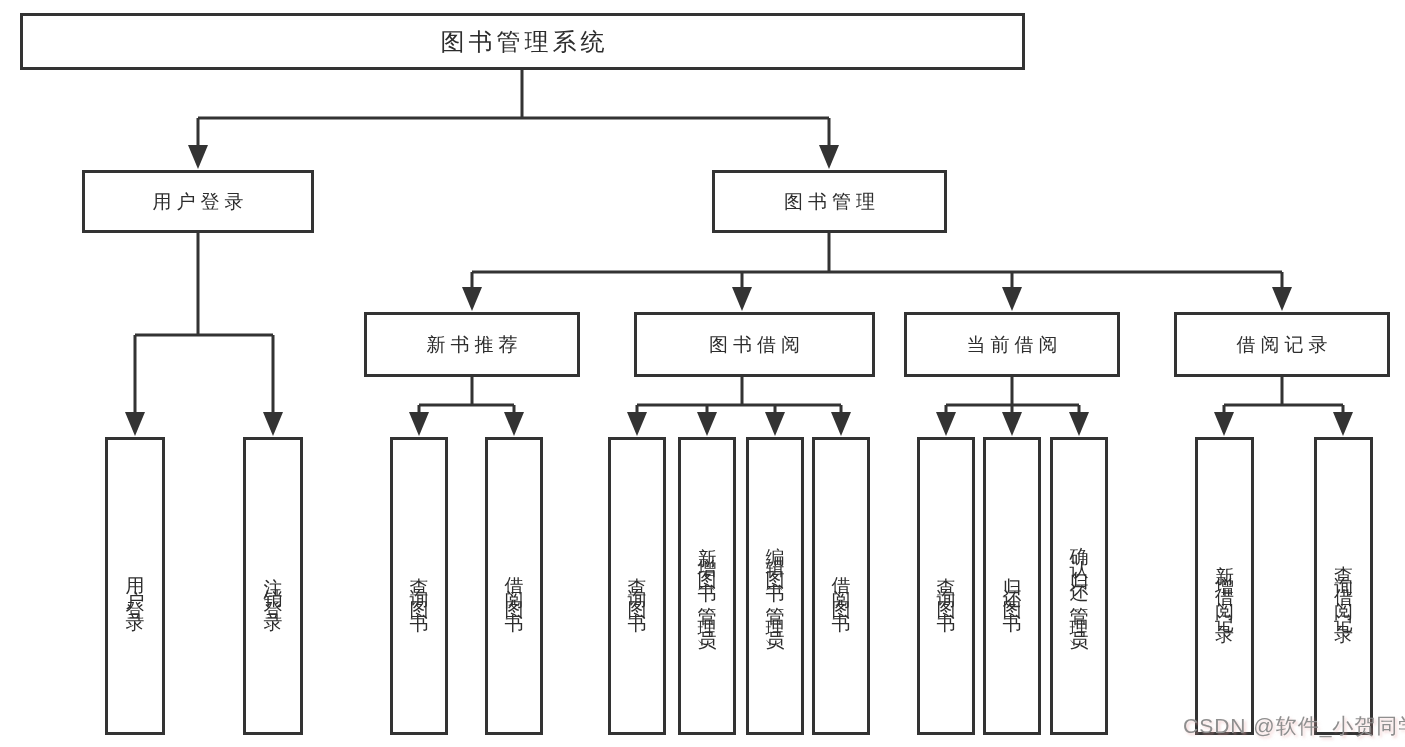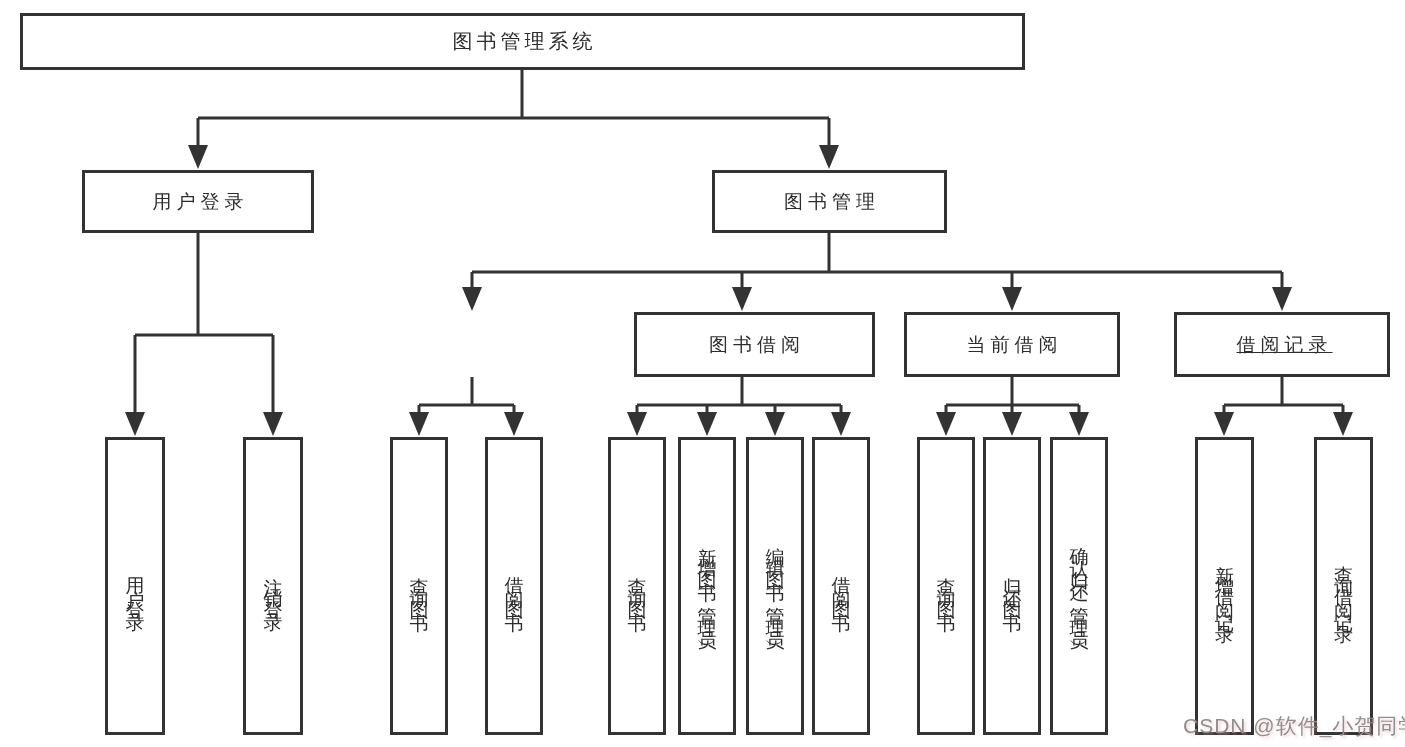--- a/index.html
+++ b/index.html
@@ -22,21 +22,21 @@
   .box{
     position:absolute;box-sizing:border-box;
     border:3px solid var(--line);
     background:var(--boxfill);
     display:flex;align-items:center;justify-content:center;
     color:var(--text);
   }
   .hbox .lbl{
     font-size:19px;letter-spacing:5px;text-indent:5px;white-space:nowrap;
   }
-  .root .lbl{font-size:20px;letter-spacing:4px;text-indent:4px;}
+  .root .lbl{font-size:24px;letter-spacing:4px;text-indent:4px;}
   .leaf .lbl{
     writing-mode:vertical-rl;
     text-orientation:mixed;
     font-size:19px;letter-spacing:12px;
     white-space:nowrap;
   }
   .watermark{
     position:absolute;left:1183px;top:712px;
     font-size:21px;color:var(--wm);
     letter-spacing:1px;white-space:nowrap;
@@ -96,27 +96,30 @@
     <span class="lbl">图书管理系统</span>
   </div>
 
   <div class="box hbox" style="left:82px;top:170px;width:232px;height:63px;">
     <span class="lbl">用户登录</span>
   </div>
   <div class="box hbox" style="left:712px;top:170px;width:235px;height:63px;text-align:center;">
     <span class="lbl">图书管理</span>
   </div>
 
+  <div class="box hbox" style="left:364px;top:312px;width:216px;height:65px;">
+    <span class="lbl">新书推荐</span>
+  </div>
   <div class="box hbox" style="left:634px;top:312px;width:241px;height:65px;">
     <span class="lbl">图书借阅</span>
   </div>
   <div class="box hbox" style="left:904px;top:312px;width:216px;height:65px;text-align:center;">
     <span class="lbl">当前借阅</span>
   </div>
-  <div class="box hbox" style="left:1174px;top:312px;width:216px;height:65px;text-decoration:underline;">
+  <div class="box hbox" style="left:1174px;top:312px;width:216px;height:65px;">
     <span class="lbl">借阅记录</span>
   </div>
 
   <div class="box leaf" style="left:105px;top:437px;width:60px;height:298px;">
     <span class="lbl">用户登录</span>
   </div>
   <div class="box leaf" style="left:243px;top:437px;width:60px;height:298px;">
     <span class="lbl">注销登录</span>
   </div>
 

